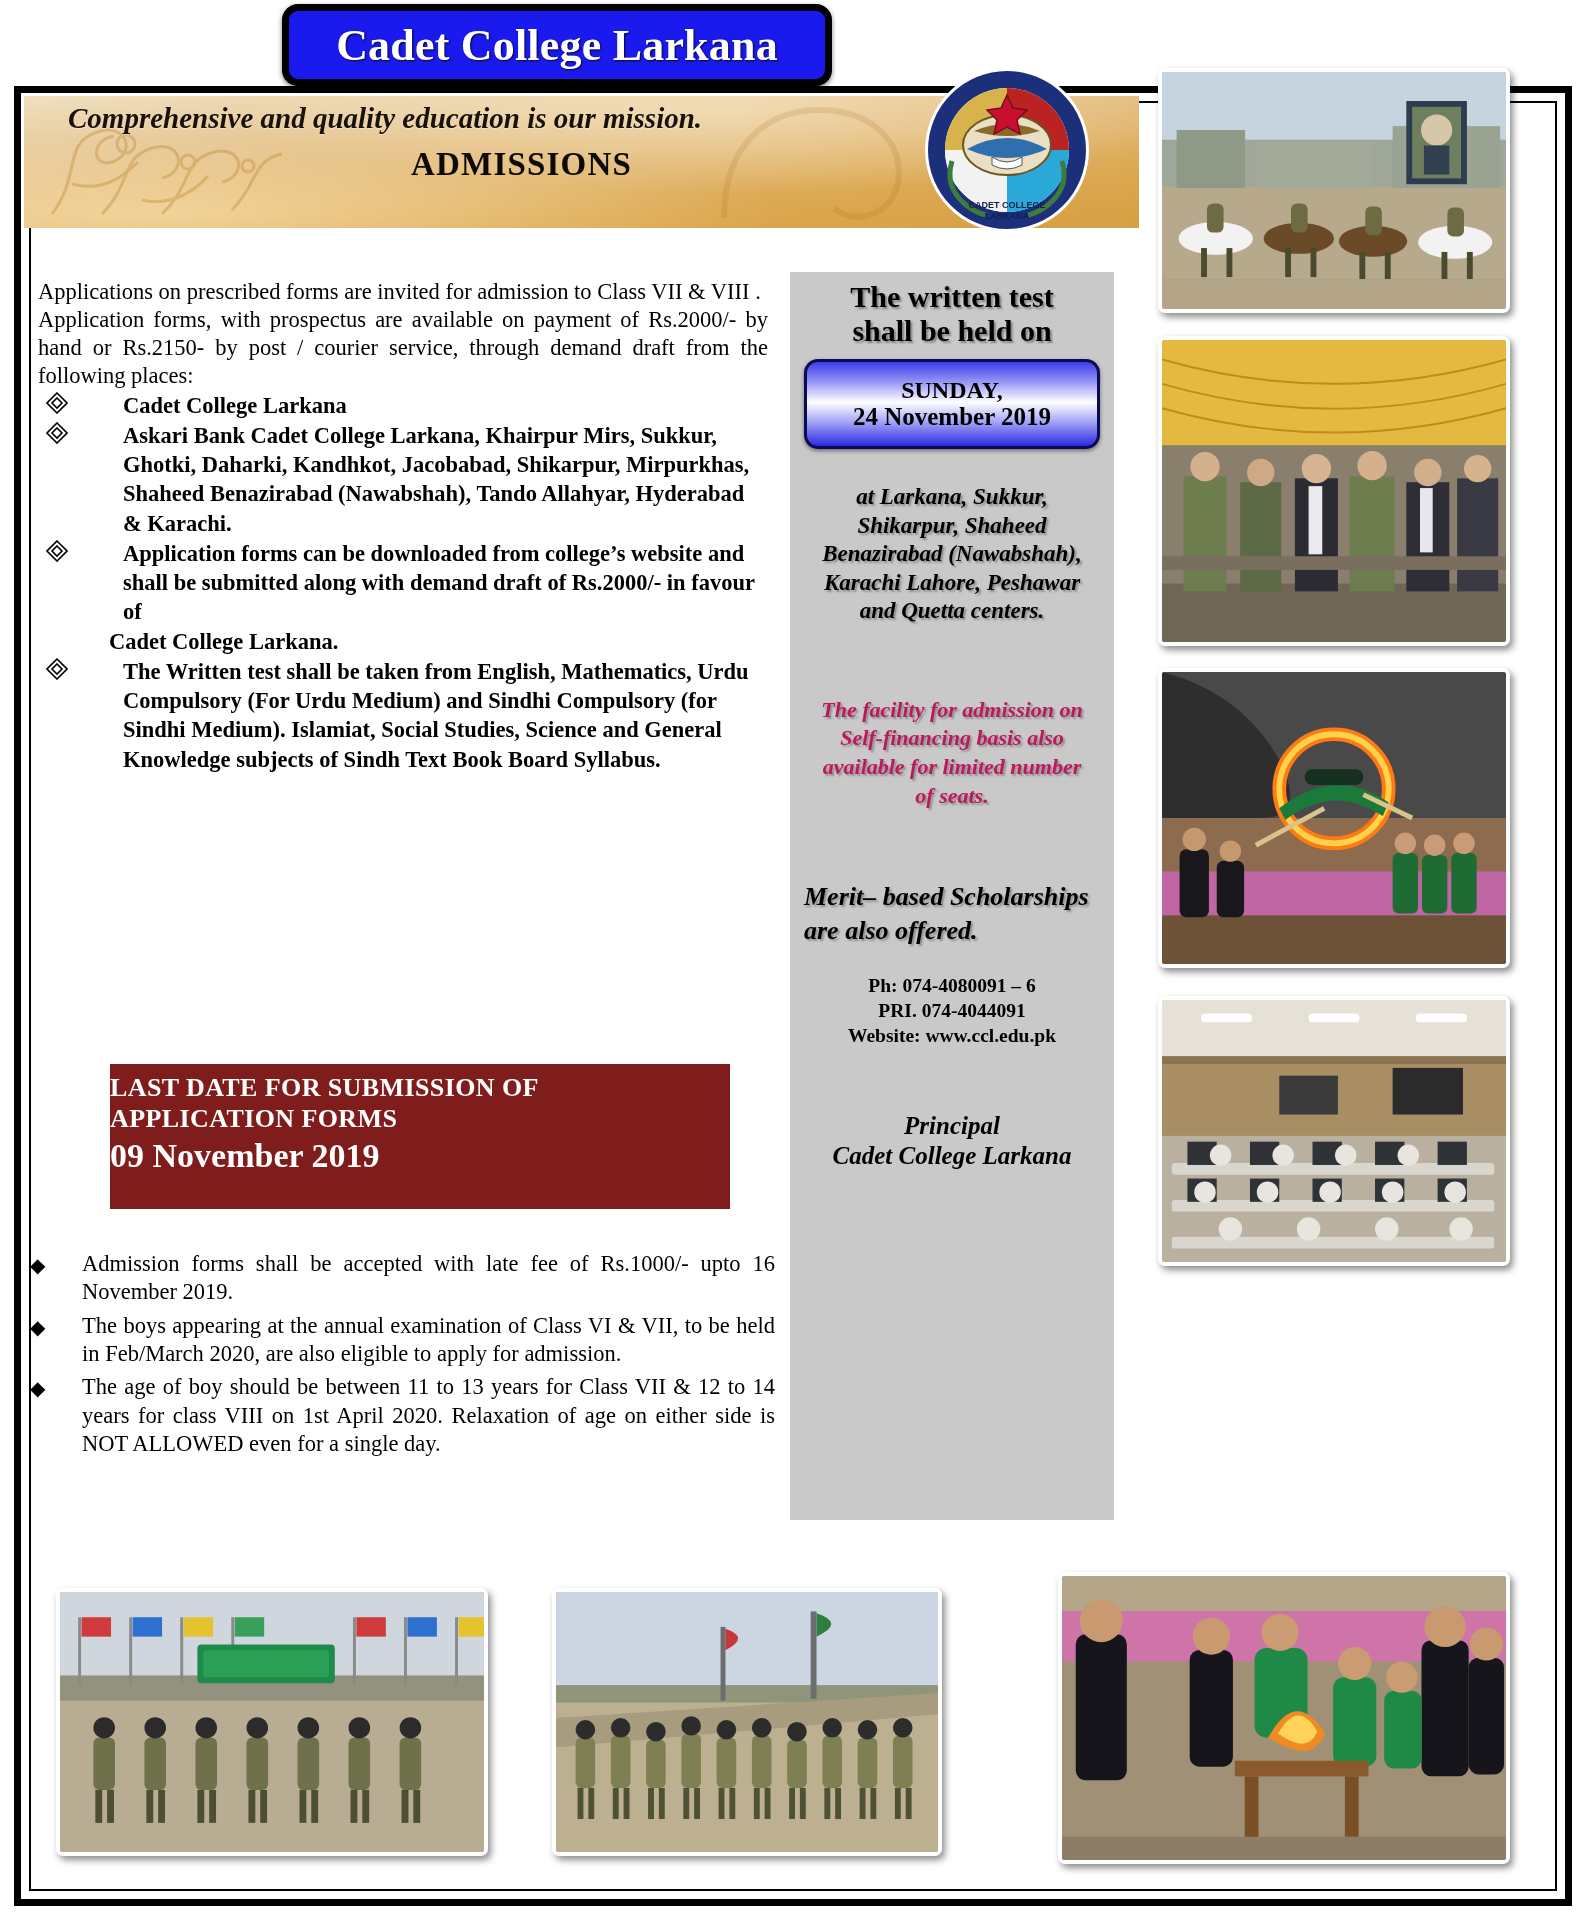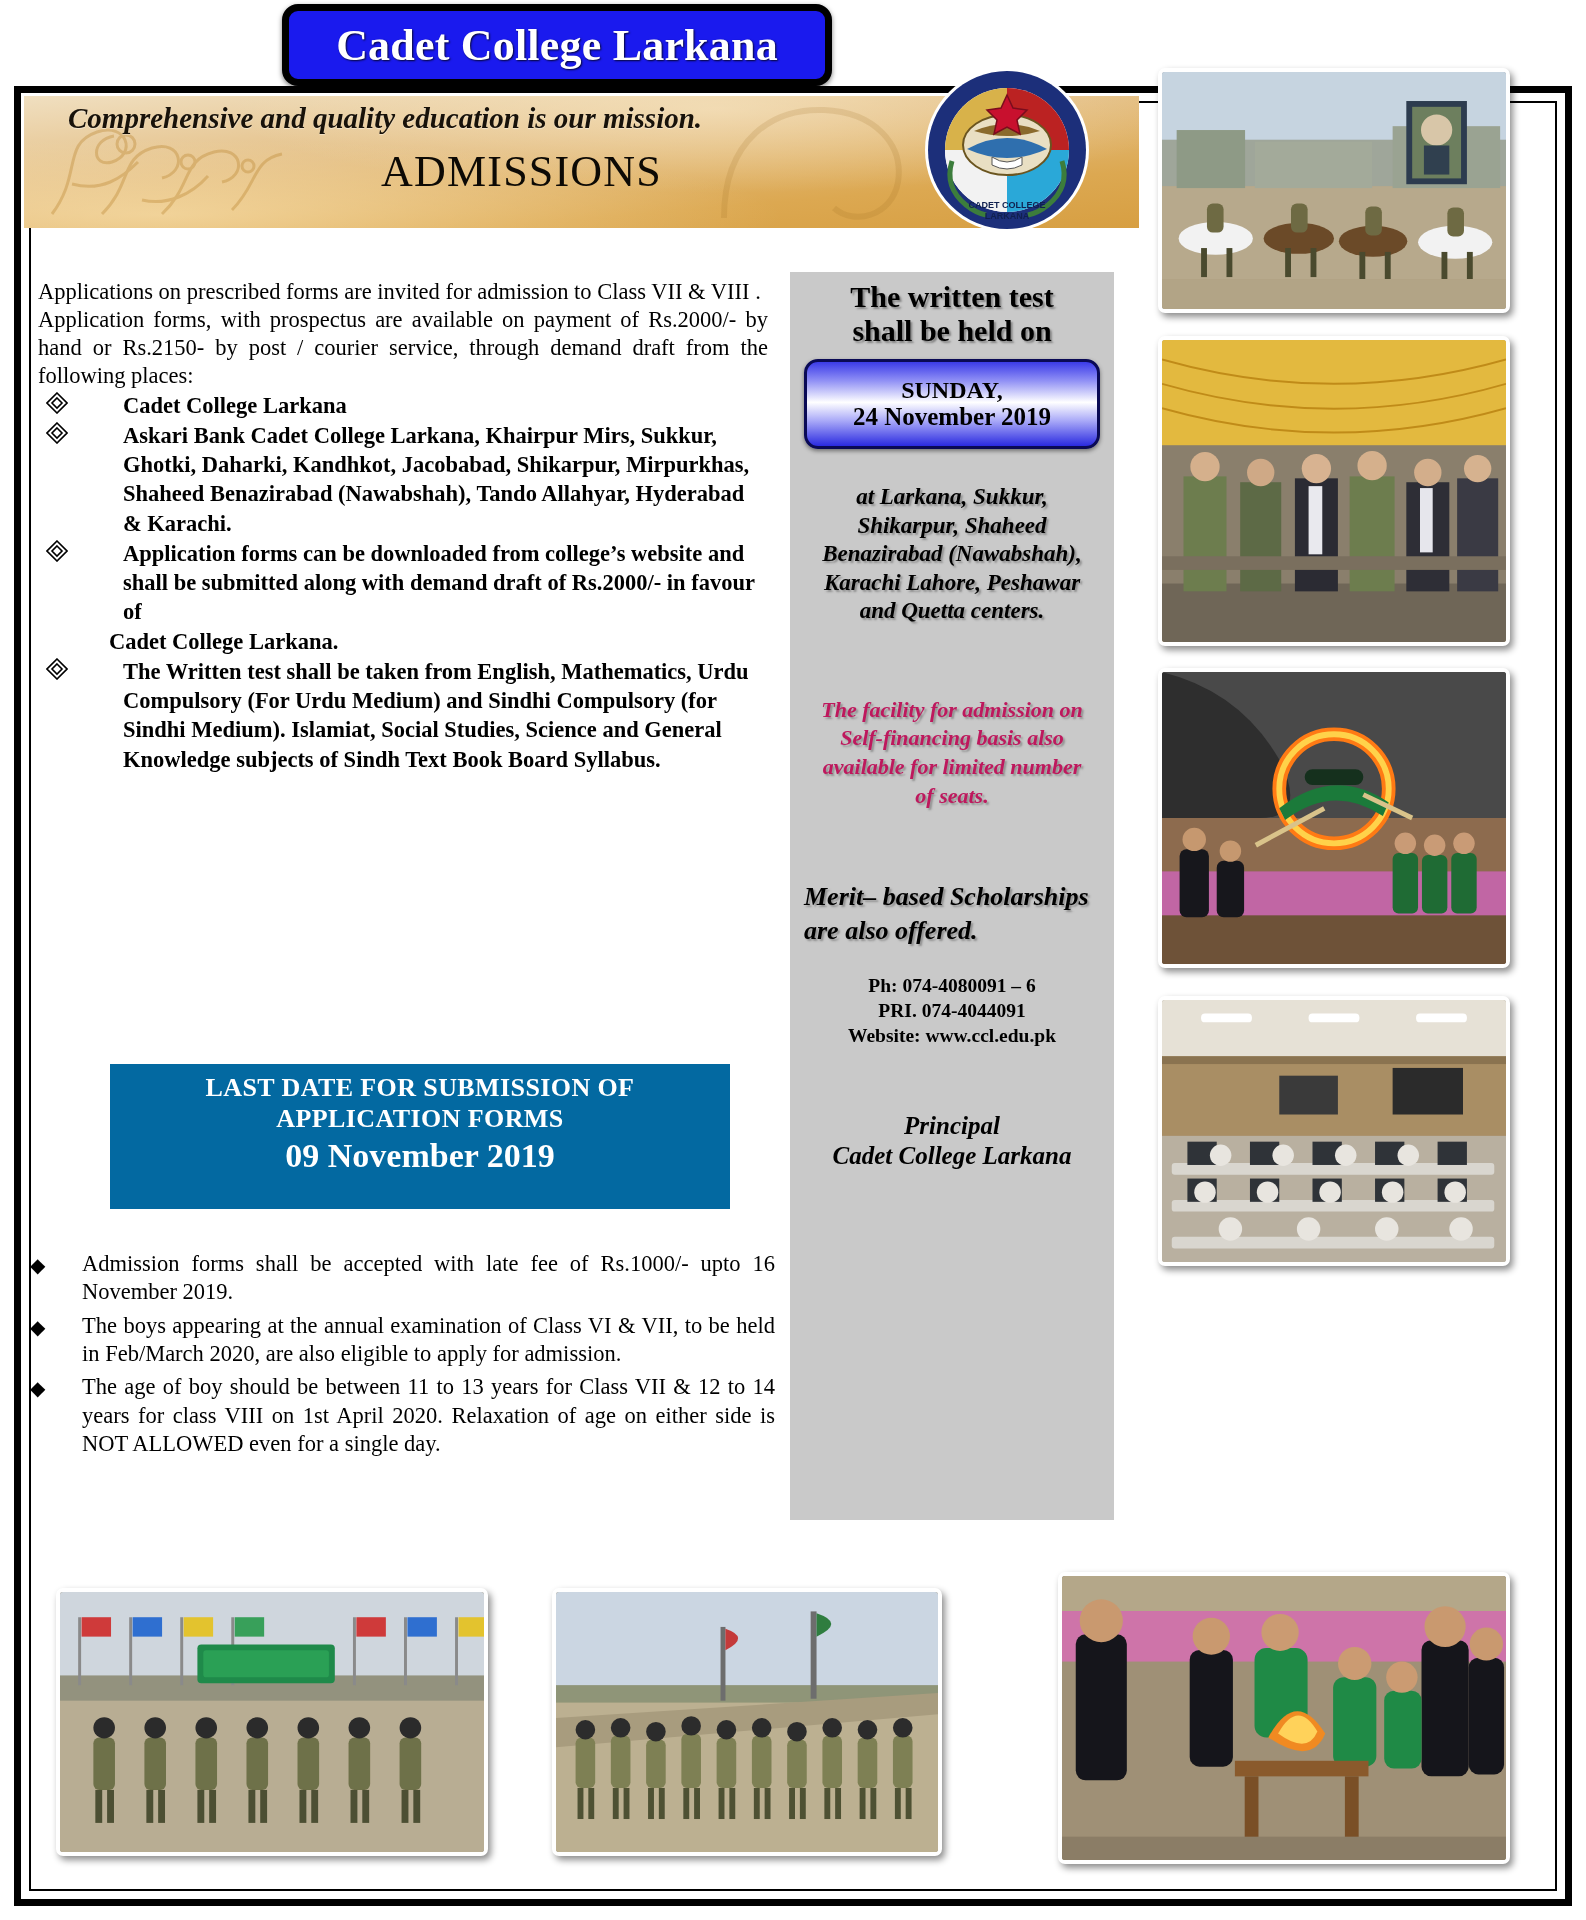--- a/index.html
+++ b/index.html
@@ -82,22 +82,22 @@
     font-weight: bold;
     font-size: 29px;
     color: #18120a;
     text-shadow: 0 1px 1px rgba(255,255,255,.45);
     white-space: nowrap;
   }
   .admissions {
     position: absolute;
     left: 0; right: 120px; top: 50px;
     text-align: center;
-    font-size: 44px;
-    font-weight: normal;
+    font-size: 33px;
+    font-weight: bold;
     color: #0d0a05;
     letter-spacing: 1.2px;
   }
   .classline {
     position: absolute;
     left: 0; right: 120px; top: 97px;
     text-align: center;
     font-size: 37px;
     font-weight: bold;
     color: #0b0805;
@@ -146,23 +146,23 @@
   ul.diamond-list > li .tail {
     display: block;
     margin-left: -14px;
   }
 
   
   .lastdate-box {
     position: absolute;
     left: 110px; top: 1064px;
     width: 620px; height: 145px;
-    background: #0369a1;
+    background: #7f1d1d;
     color: #ffffff;
-    text-align: center;
+    text-align: left;
     padding-top: 9px;
     z-index: 15;
   }
   .lastdate-l1 { font-size: 26px; font-weight: bold; letter-spacing: .4px; line-height: 1.18; }
   .lastdate-l2 { font-size: 26px; font-weight: bold; letter-spacing: .4px; line-height: 1.18; }
   .lastdate-l3 { font-size: 34px; font-weight: bold; margin-top: 3px; }
 
   
   .lower-bullets {
     position: absolute;

